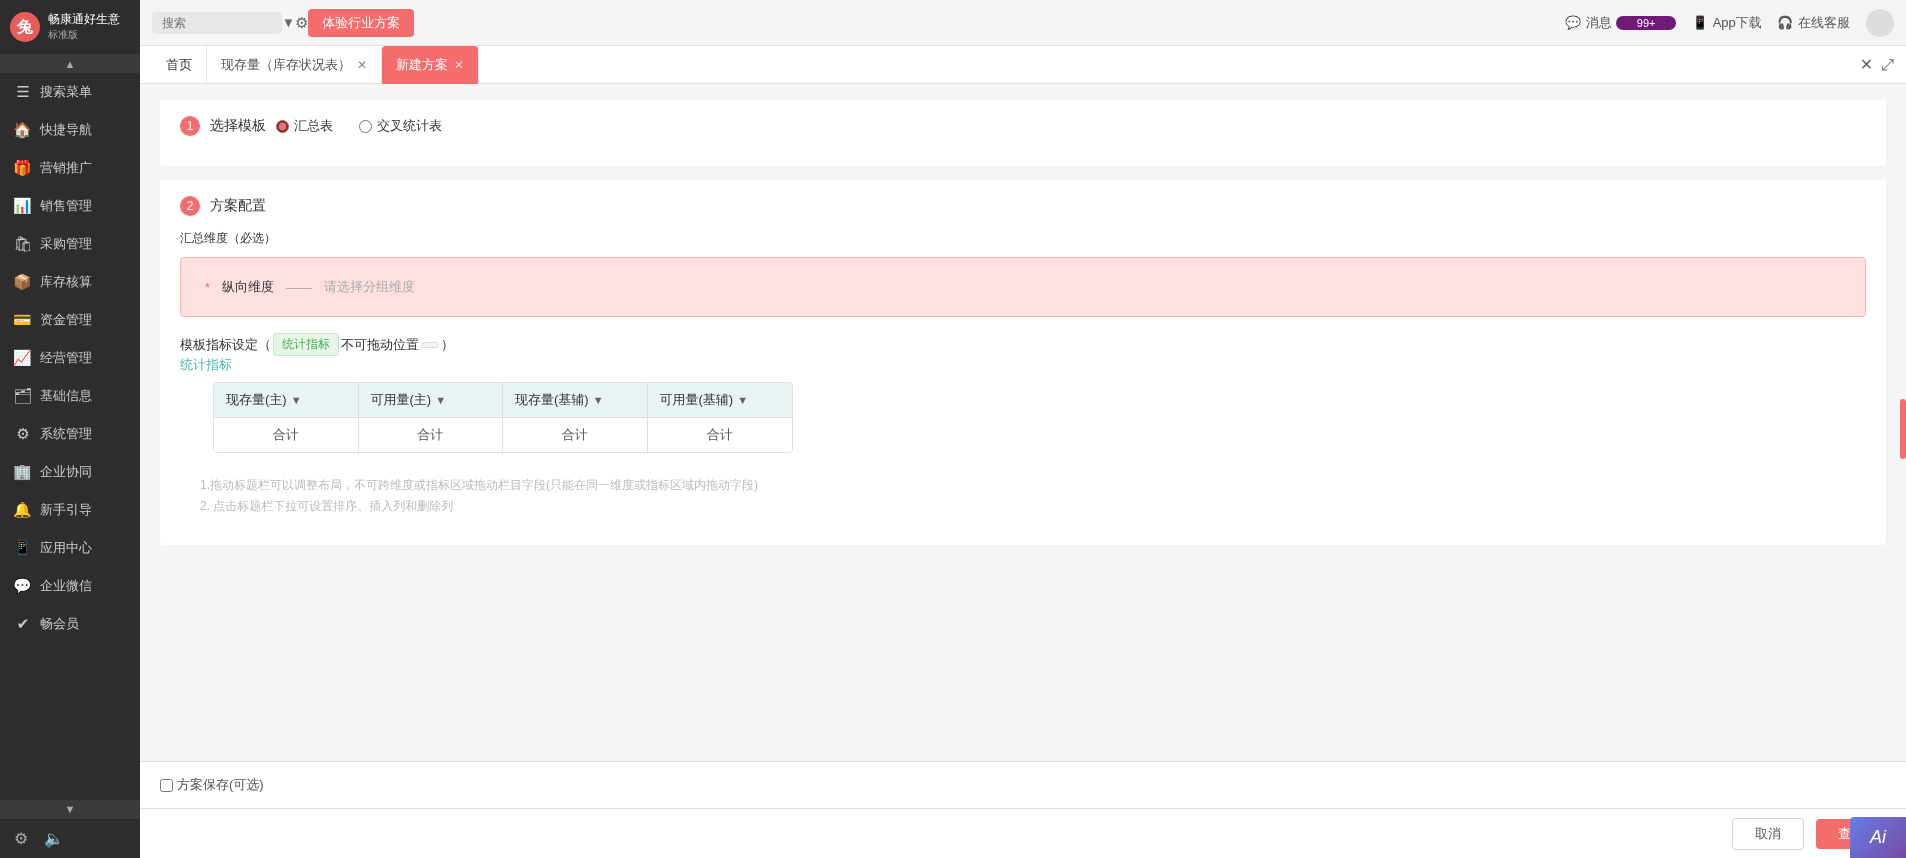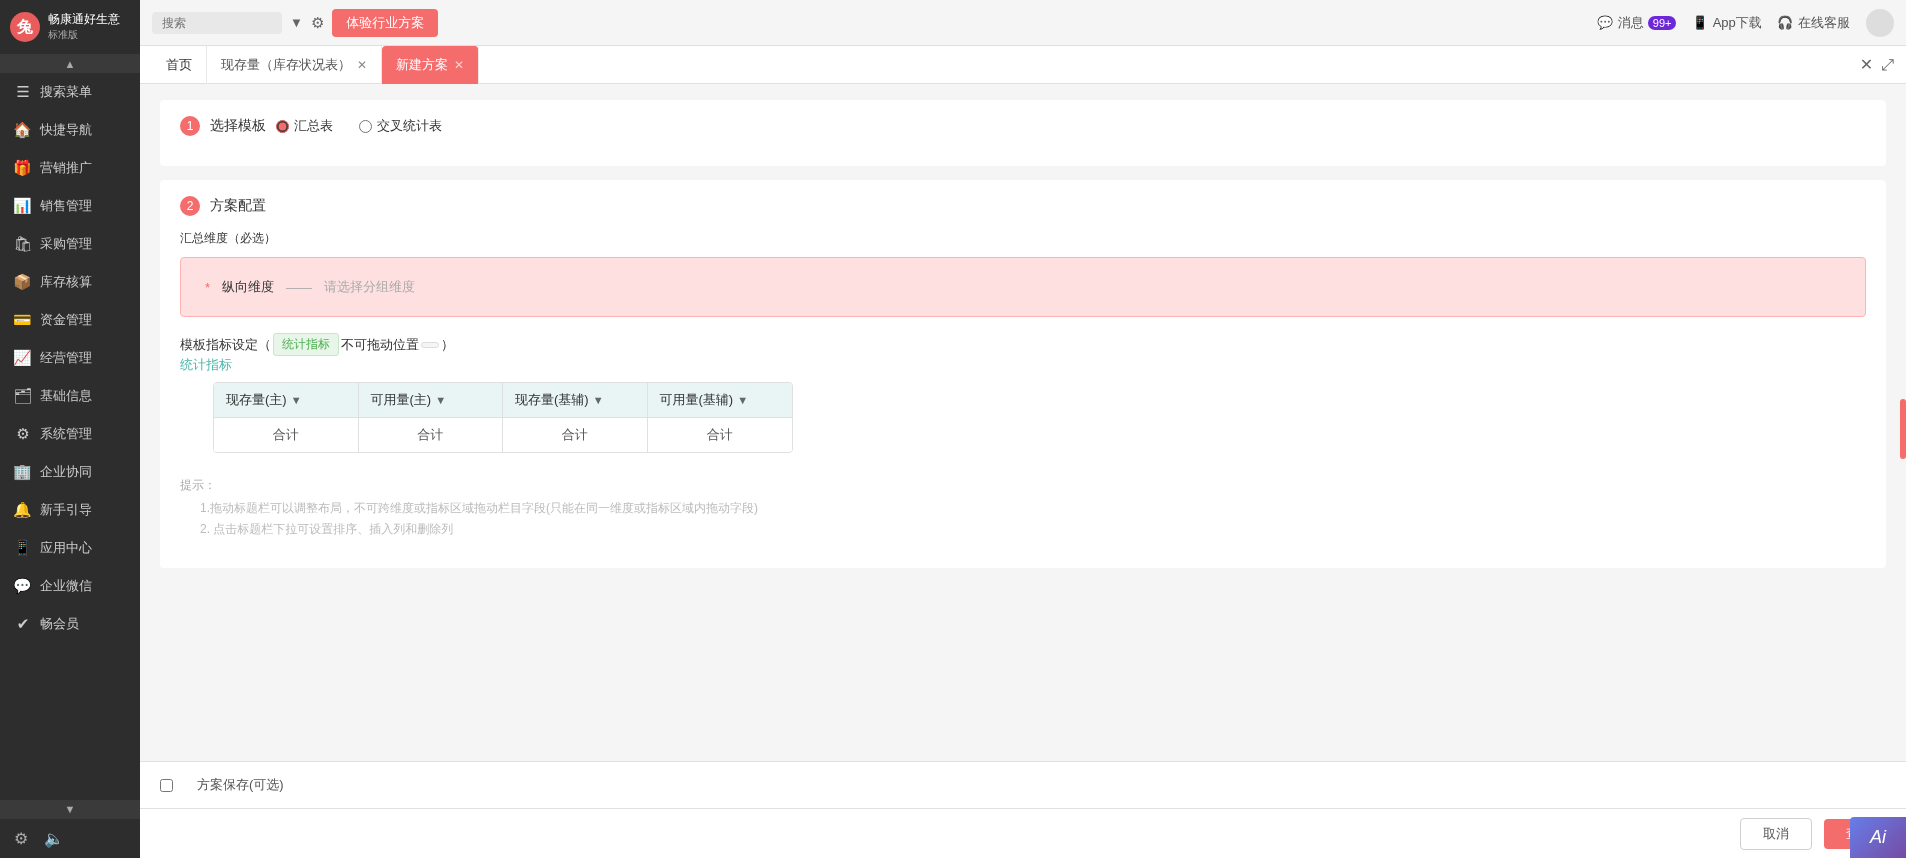--- a/index.html
+++ b/index.html
@@ -94,21 +94,20 @@
       display: flex;
       align-items: center;
       padding: 0 12px;
       gap: 10px;
       border-bottom: 1px solid #e0e0e0;
       flex-shrink: 0;
     }
     .topbar-left {
       display: flex;
       align-items: center;
-      gap: 8px;
       flex: 1;
     }
     .topbar-search {
       background: #e8e8e8;
       border: none;
       border-radius: 4px;
       padding: 4px 10px;
       width: 130px;
       font-size: 12px;
       color: #999;
@@ -143,24 +142,24 @@
     }
     .topbar-msg {
       display: flex;
       align-items: center;
       gap: 4px;
       cursor: pointer;
       color: #555;
       font-size: 13px;
     }
     .badge {
-      background: #6d28d9;
+      background: #701a75;
       color: white;
       border-radius: 8px;
-      padding: 1px 5px;
+      padding: 1px 21px;
       font-size: 11px;
     }
     .topbar-app, .topbar-service {
       display: flex;
       align-items: center;
       gap: 4px;
       cursor: pointer;
       color: #555;
       font-size: 13px;
     }
@@ -402,41 +401,41 @@
       color: #bbb;
       font-size: 12px;
       margin-bottom: 4px;
       padding-left: 20px;
     }
 
     
     .save-checkbox-row {
       display: flex;
       align-items: center;
-      gap: 24px;
+      gap: 4px;
       padding: 14px 20px;
       background: white;
       border-top: 1px solid #e0e0e0;
       position: fixed;
       bottom: 50px;
       left: 140px;
       right: 0;
     }
     .save-checkbox-row input { cursor: pointer; }
     .save-checkbox-label { font-size: 13px; color: #555; }
 
     
     .footer-bar {
       height: 50px;
       background: white;
       border-top: 1px solid #e0e0e0;
       display: flex;
       align-items: center;
       justify-content: flex-end;
-      padding: 0 12px;
+      padding: 0 20px;
       gap: 12px;
       flex-shrink: 0;
       margin-top: 28px;
     }
     .btn-cancel {
       background: white;
       border: 1px solid #d0d0d0;
       color: #555;
       border-radius: 4px;
       padding: 6px 22px;
@@ -675,21 +674,20 @@
         </div>
         <div class="stats-table-row">
           <div class="stats-cell-value">合计</div>
           <div class="stats-cell-value">合计</div>
           <div class="stats-cell-value">合计</div>
           <div class="stats-cell-value">合计</div>
         </div>
       </div>
 
       <div class="tips-section">
-        <div class="tips-title">提示：</div>
         <div class="tips-item">1.拖动标题栏可以调整布局，不可跨维度或指标区域拖动栏目字段(只能在同一维度或指标区域内拖动字段)</div>
         <div class="tips-item">2. 点击标题栏下拉可设置排序、插入列和删除列</div>
       </div>
     </div>
 
     <div style="height: 50px;"></div>
     <div class="save-checkbox-row">
       <input type="checkbox" id="save-plan" style="">
       <label for="save-plan" class="save-checkbox-label">方案保存(可选)</label>
     </div>

